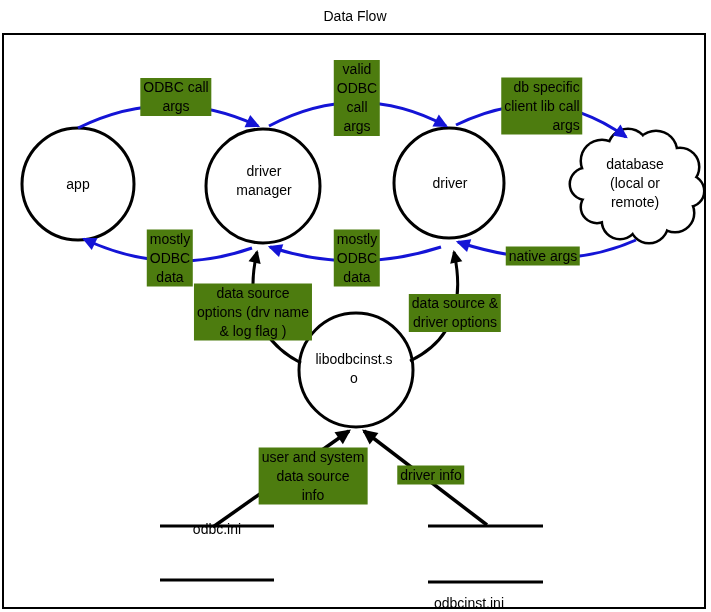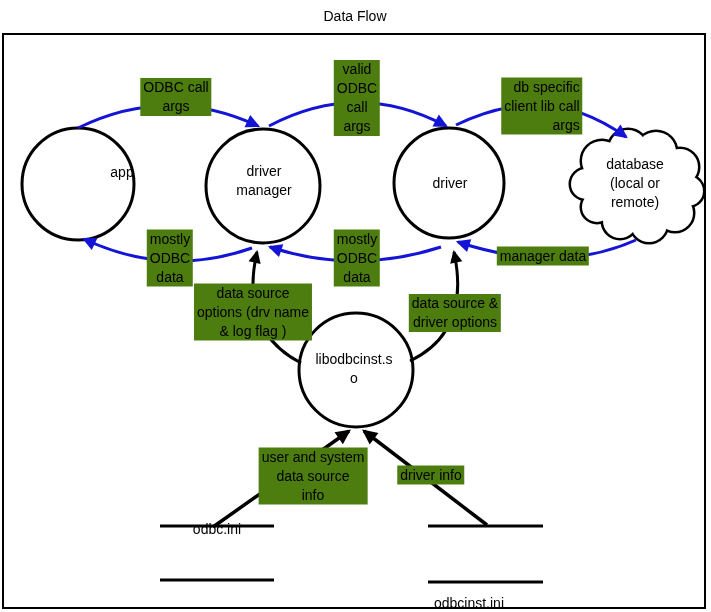--- a/index.html
+++ b/index.html
@@ -91,21 +91,21 @@
   <path class="blue-arrow" d="M 441,247 Q 354,275 270,247"></path>
   <path class="blue-arrow" d="M 636,240 Q 558,275 458,242"></path>
 
   <path class="black-curve" d="M 301,363 Q 239,331 257,252"></path>
   <path class="black-curve" d="M 410,361 Q 471,332 454,252"></path>
 
   <path class="black-line" d="M 213,527 L 349,431"></path>
   <path class="black-line" d="M 487,525 L 364,431"></path>
 </svg>
 
-<div class="lbl" style="left:78px;top:172px;margin-left:44px;">app</div>
+<div class="lbl" style="left:78px;top:184px;">app</div>
 <div class="lbl" style="left:264px;top:181px;">driver
 manager</div>
 <div class="lbl" style="left:450px;top:183px;">driver</div>
 <div class="lbl" style="left:635px;top:183px;text-align:center;">database
 (local or
 remote)</div>
 <div class="lbl" style="left:354px;top:369px;">libodbcinst.s
 o</div>
 <div class="lbl" style="left:217px;top:529px;">odbc.ini</div>
 <div class="lbl" style="left:469px;top:555px;margin-top:48px;">odbcinst.ini</div>
@@ -118,21 +118,21 @@
 args</div>
 <div class="lbl mask" style="left:542px;top:106px;text-align:right;">db specific
 client lib call
 args</div>
 <div class="lbl mask" style="left:170px;top:258px;">mostly
 ODBC
 data</div>
 <div class="lbl mask" style="left:357px;top:258px;">mostly
 ODBC
 data</div>
-<div class="lbl mask" style="left:543px;top:256px;">manager data</div>
+<div class="lbl mask" style="left:543px;top:256px;">native args</div>
 <div class="lbl mask" style="left:253px;top:312px;">data source
 options (drv name
 &amp; log flag )</div>
 <div class="lbl mask" style="left:455px;top:313px;">data source &amp;
 driver options</div>
 <div class="lbl mask" style="left:285px;top:476px;margin-left:28px;">user and system
 data source
 info</div>
 <div class="lbl mask" style="left:431px;top:475px;">driver info</div>
 

